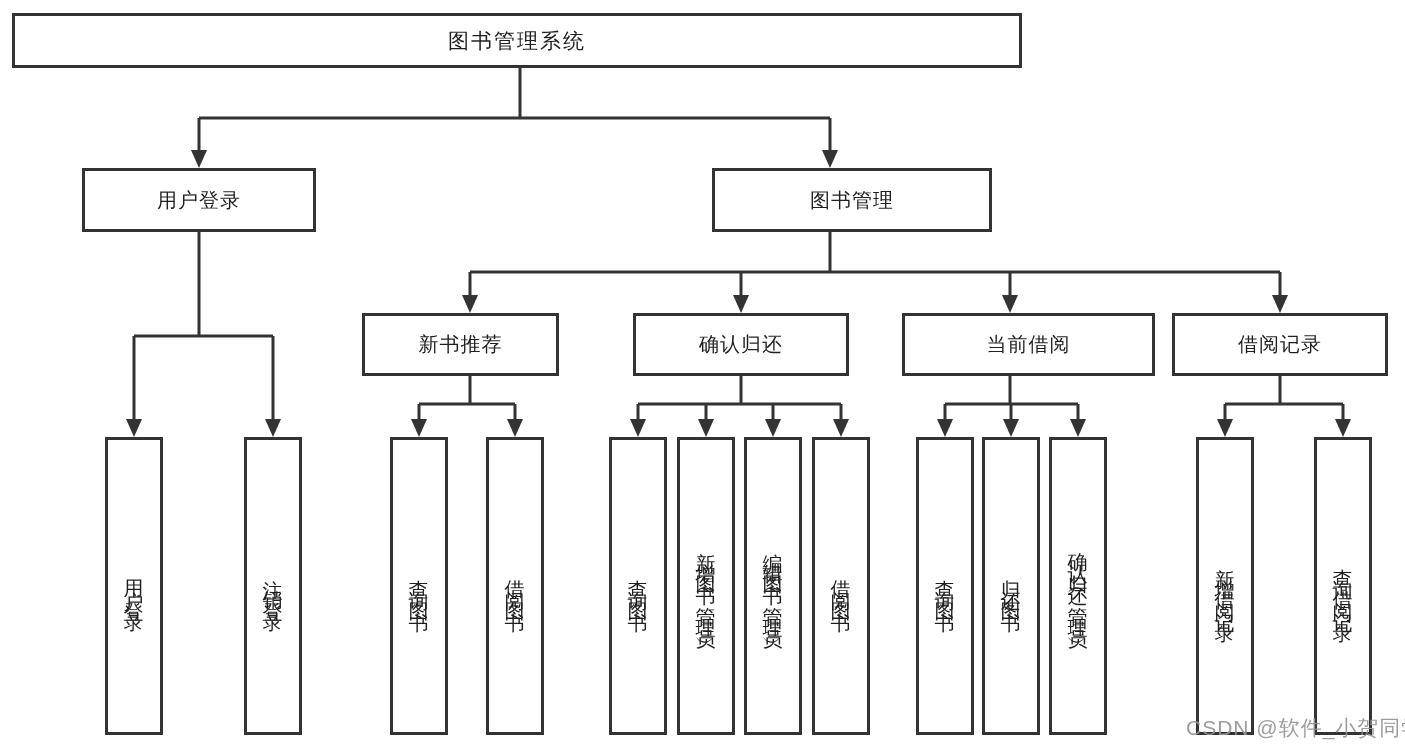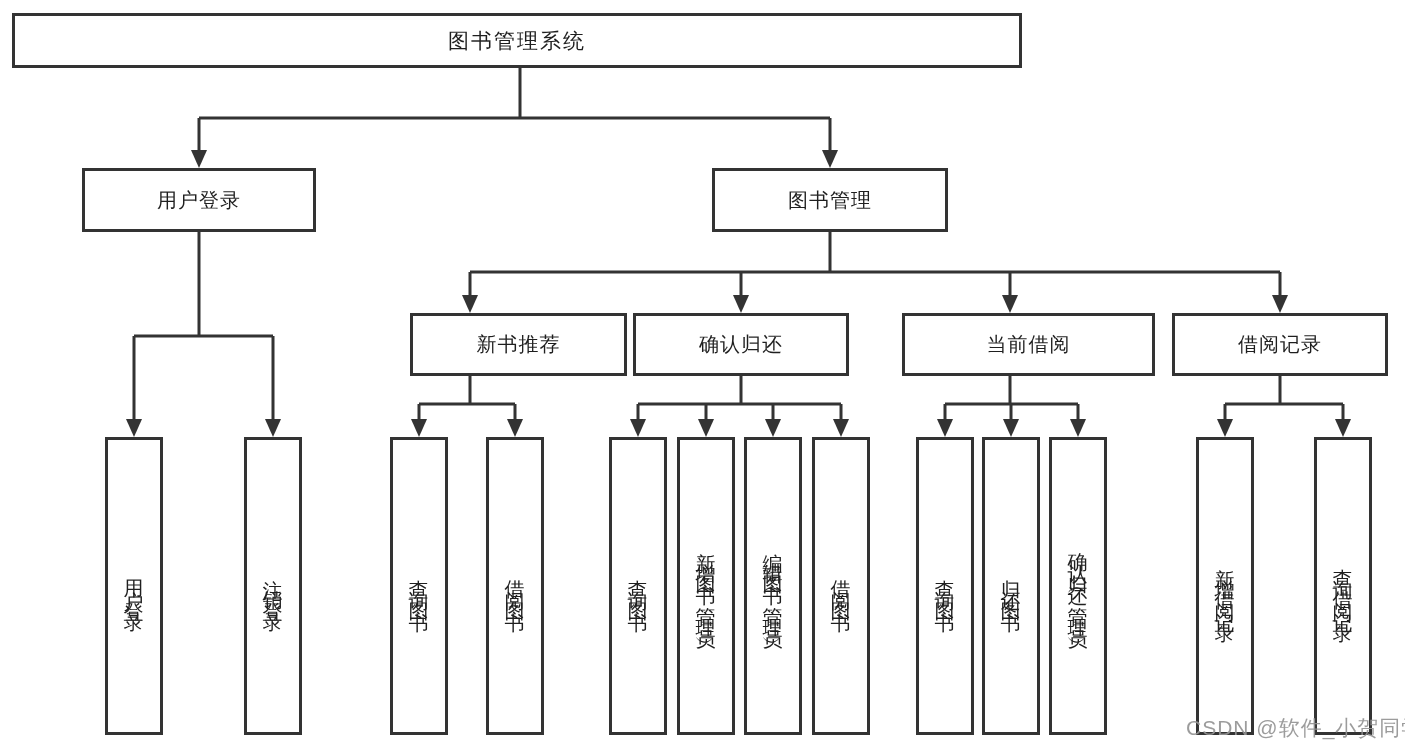--- a/index.html
+++ b/index.html
@@ -5,23 +5,23 @@
   html,body{margin:0;padding:0;background:#ffffff;}
   body{font-family:"Liberation Sans", sans-serif; color:#1f1f1f;}
   .canvas{position:relative;width:1405px;height:747px;background:#ffffff;overflow:hidden;}
   .connectors{position:absolute;left:0;top:0;z-index:1;}
   .box{position:absolute;box-sizing:border-box;border:3px solid #333333;background:#ffffff;
        display:flex;align-items:center;justify-content:center;z-index:2;}
   .hlabel{font-size:20px;letter-spacing:1px;white-space:nowrap;font-family:Liberation Serif, serif;}
   .root{left:12px;top:13px;width:1010px;height:55px;}
   .root .hlabel{font-size:21px;letter-spacing:2px;}
   .l2a{left:82px;top:168px;width:234px;height:64px;}
-  .l2b{left:712px;top:168px;width:236px;height:64px;}
+  .l2b{left:712px;top:168px;width:280px;height:64px;}
   .l3{top:313px;height:63px;}
-  .l3a{left:362px;width:217px;margin-left:48px;}
+  .l3a{left:362px;width:197px;}
   .l3b{left:633px;width:216px;}
   .l3c{left:902px;width:253px;}
   .l3d{left:1172px;width:216px;}
   .leaf{top:437px;width:58px;height:298px;}
   .leaf .vlabel{writing-mode:vertical-rl;text-orientation:mixed;font-size:20px;
                 line-height:1;letter-spacing:11px;}
   .lf01{left:105px}.lf02{left:244px}.lf03{left:390px}.lf04{left:486px}
   .lf05{left:609px}.lf06{left:677px}.lf07{left:744px}.lf08{left:812px}
   .lf09{left:916px}.lf10{left:982px}.lf11{left:1049px}
   .lf12{left:1196px}.lf13{left:1314px}

